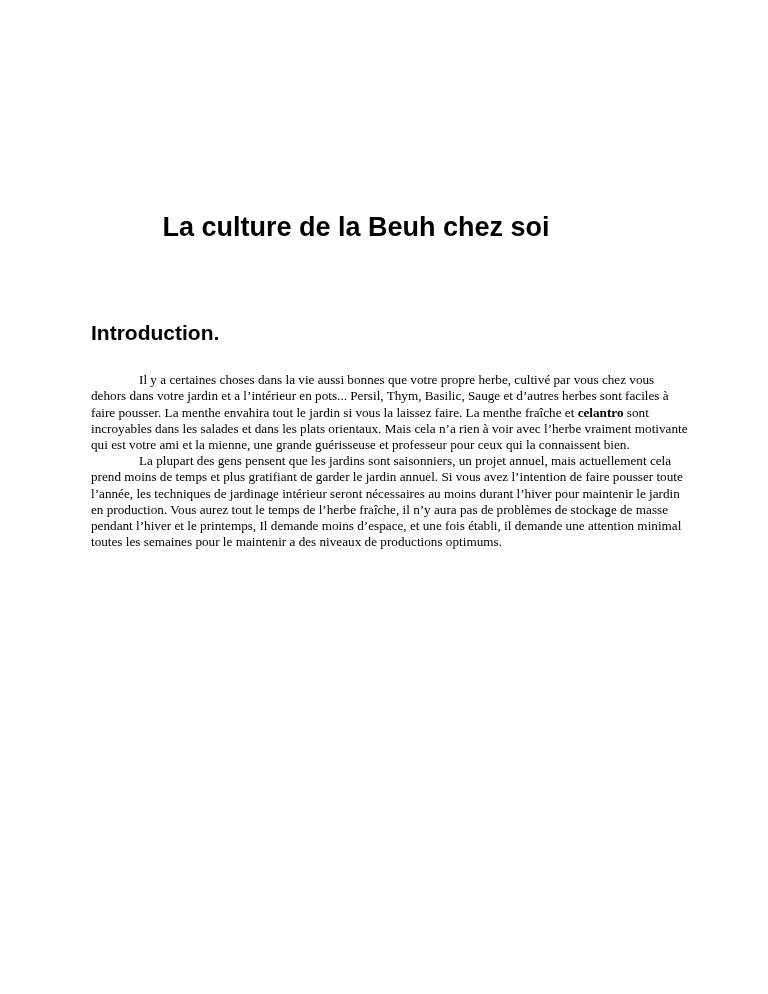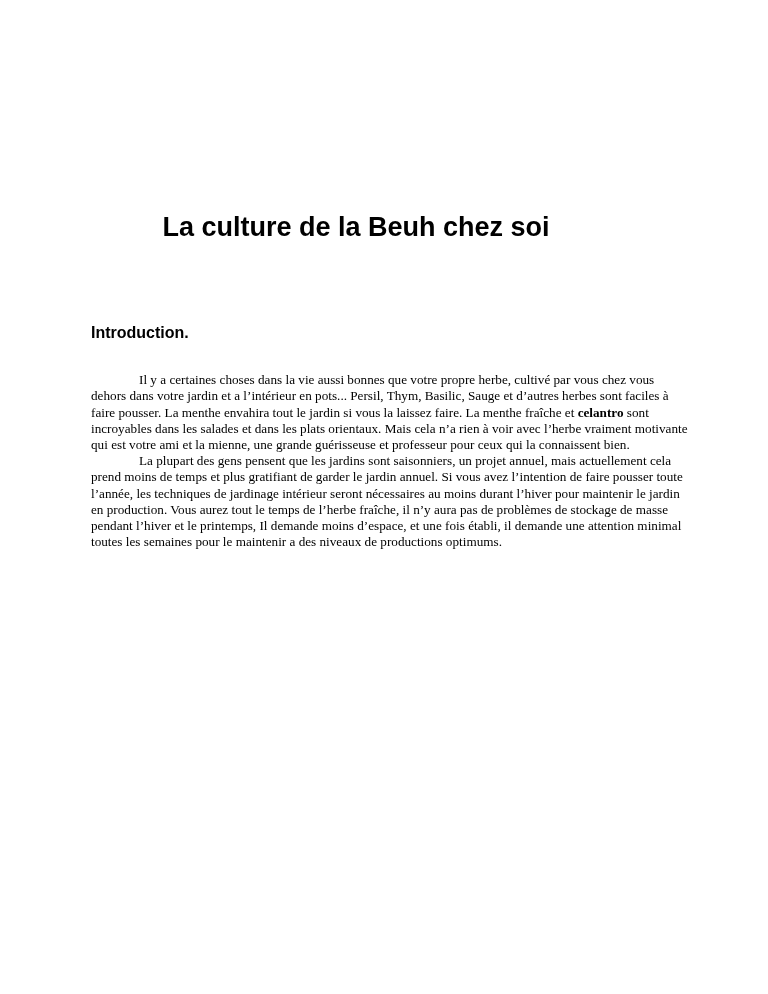--- a/index.html
+++ b/index.html
@@ -8,21 +8,21 @@
     .doc-title {
       position: absolute; left: 0; width: 712px; top: 211px;
       text-align: center;
       font-family: "Liberation Sans", sans-serif;
       font-weight: bold; font-size: 27px; line-height: 32px;
       margin: 0;
     }
     .section-heading {
       position: absolute; left: 91px; top: 321px;
       font-family: "Liberation Sans", sans-serif;
-      font-weight: bold; font-size: 16px; line-height: 24px;
+      font-weight: bold; font-size: 21px; line-height: 24px;
       margin: 0;
     }
     .para {
       position: absolute; left: 91px; width: 600px;
       font-family: "Liberation Serif", serif;
       font-size: 13.2px; line-height: 16.3px;
       margin: 0; text-indent: 48px;
     }
     .p1 { top: 372px; }
     .p2 { top: 453px; }

